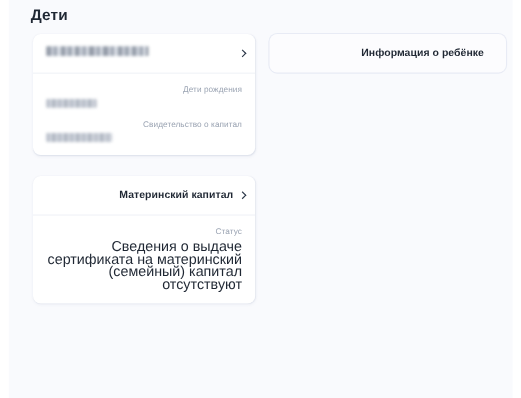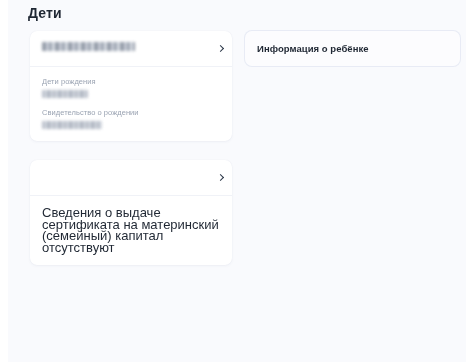--- a/index.html
+++ b/index.html
@@ -52,20 +52,21 @@
   }
 
   
   .card {
     background: #ffffff;
     border-radius: 7px;
     box-shadow: 0 1px 3px rgba(40, 60, 110, 0.05),
                 0 0 1px rgba(40, 60, 110, 0.08);
     box-sizing: border-box;
     overflow: hidden;
+    text-align: right;
   }
   .card.ghost {
     background: #fcfcfe;
     box-shadow: 0 0 0 1px rgba(210, 218, 235, 0.45);
   }
 
   .card-head {
     position: relative;
     padding: 11px 20px 10px 12px;
     min-height: 14px;
@@ -188,37 +189,39 @@
       </div>
 
       <div class="card-body">
 
         <div class="field">
           <div class="field-label">Дети рождения</div>
           <span class="redacted date"></span>
         </div>
 
         <div class="field">
-          <div class="field-label">Свидетельство о рождении</div>
+          <div class="field-label">Свидетельство о капитал</div>
           <span class="redacted doc"></span>
         </div>
 
       </div>
     </div>
 
     <div class="gap"></div>
 
     <div class="card">
 
       <div class="card-head bordered">
+        <div class="card-title">Материнский капитал</div>
         <span class="chevron"></span>
       </div>
 
       <div class="card-body">
         <div class="field">
+          <div class="field-label">Статус</div>
           <div class="status-text">Сведения о выдаче сертификата на материнский (семейный) капитал отсутствуют</div>
         </div>
       </div>
 
     </div>
 
   </div>
 
   <div class="col-right">
 

